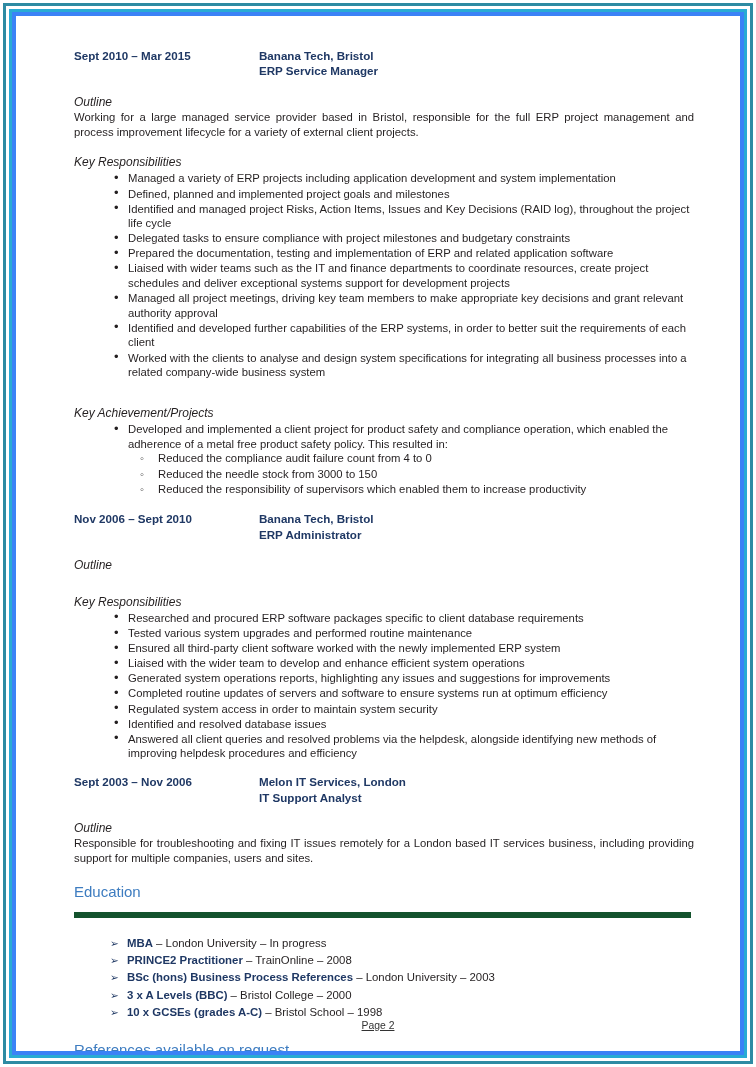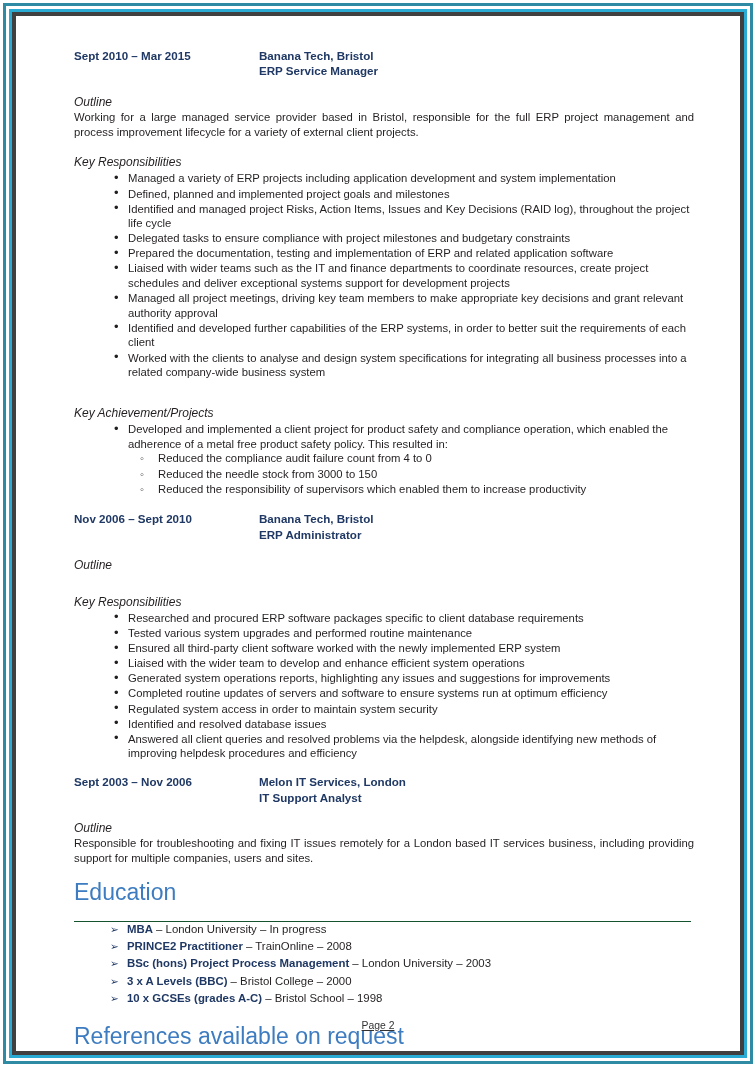--- a/index.html
+++ b/index.html
@@ -26,21 +26,21 @@
     background: #ffffff;
   }
   .page-frame-inner {
     position: absolute;
     left: 3px;
     top: 3px;
     right: 3px;
     bottom: 3px;
     box-sizing: border-box;
     border: 3px solid #29abd4;
-    background: #404040;
+    background: #3b82f6;
   }
   .page-sheet {
     position: absolute;
     left: 4px;
     top: 4px;
     right: 4px;
     bottom: 4px;
     background: #ffffff;
     overflow: hidden;
   }
@@ -129,34 +129,34 @@
     position: absolute;
     left: 12px;
     top: 0;
     font-size: 11px;
     color: #4a4a4a;
   }
 
   
   .section-heading {
     color: #3d7cc0;
-    font-size: 23px;
+    font-size: 15px;
     font-weight: normal;
     line-height: 24px;
     margin: 0;
-    padding: 0 0 17px 0;
-    border-bottom: 1px solid #14532d;
+    padding: 0 0 8px 0;
+    border-bottom: 6px solid #14532d;
     width: 617px;
   }
   .section-block { margin-top: 14px; }
 
   
   ul.edu-list {
     list-style: none;
-    margin: 0 0 0 0;
+    margin: 18px 0 0 0;
     padding: 0;
   }
   ul.edu-list > li {
     position: relative;
     padding-left: 53px;
     margin-bottom: 1.5px;
     font-size: 11.4px;
     line-height: 15.8px;
     color: #231f20;
   }
@@ -287,21 +287,21 @@
         <div class="section-block">
           <h2 class="section-heading">Education</h2>
           <ul class="edu-list">
             <li>
               <span class="edu-bold">MBA</span><span> – London University – In progress</span>
             </li>
             <li>
               <span class="edu-bold">PRINCE2 Practitioner</span><span> – TrainOnline – 2008</span>
             </li>
             <li>
-              <span class="edu-bold">BSc (hons) Project Process Management</span><span> – London University – 2003</span>
+              <span class="edu-bold">BSc (hons) Business Process References</span><span> – London University – 2003</span>
             </li>
             <li>
               <span class="edu-bold">3 x A Levels (BBC)</span><span> – Bristol College – 2000</span>
             </li>
             <li>
               <span class="edu-bold">10 x GCSEs (grades A-C)</span><span> – Bristol School – 1998</span>
             </li>
           </ul>
         </div>
 

